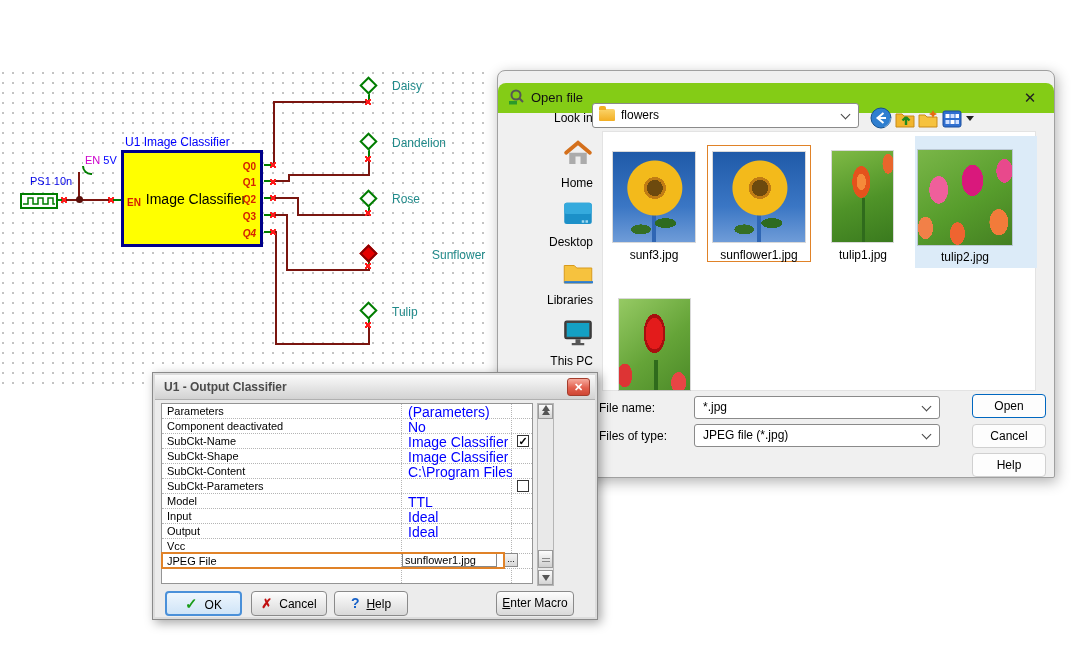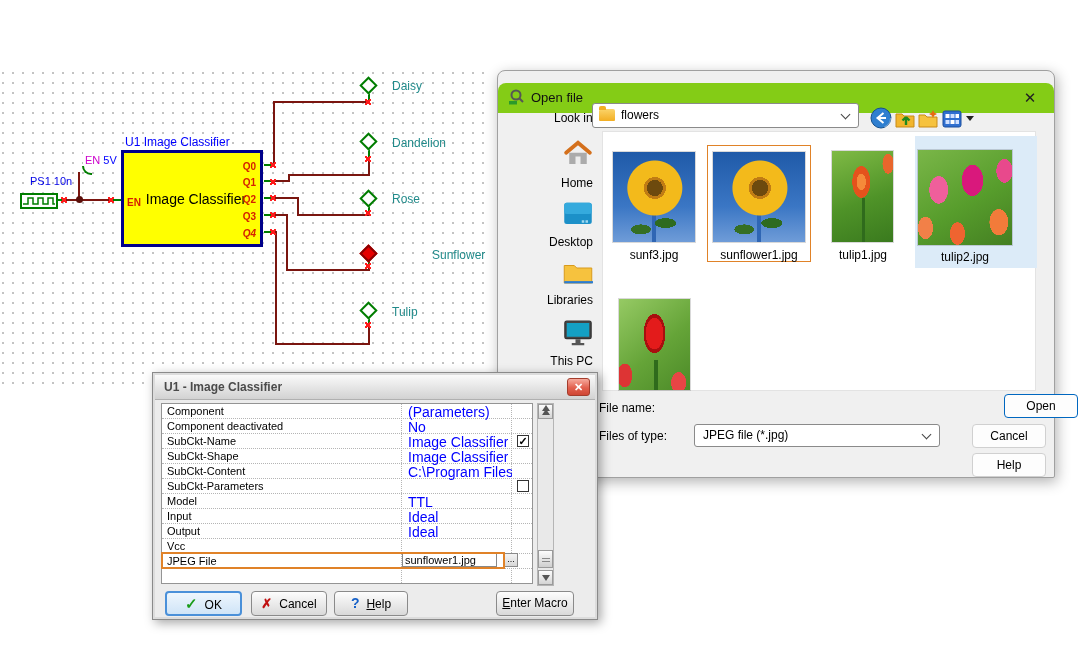--- a/index.html
+++ b/index.html
@@ -92,21 +92,21 @@
     linear-gradient(150deg,#7ab648,#579d2c 55%,#447f22);}
   .ph-tulip-red{background:
     radial-gradient(ellipse 15px 27px at 50% 38%, #e31b1b 0 58%, #a80f0f 59% 72%, rgba(0,0,0,0) 73%),
     radial-gradient(ellipse 12px 19px at 8% 84%, #dd3434 0 62%, rgba(0,0,0,0) 63%),
     radial-gradient(ellipse 12px 17px at 84% 92%, #e74545 0 62%, rgba(0,0,0,0) 63%),
     linear-gradient(#2f6b1c,#2f6b1c) 52% 100% / 4px 30px no-repeat,
     linear-gradient(140deg,#96ca64,#65a438 55%,#4c8a28);}
   .blabel{position:absolute;font-size:12px;color:#000;}
   .obtn{position:absolute;width:74px;height:24px;background:#fdfdfd;border:1px solid #d0d0d0;border-radius:4px;
     font-size:12px;text-align:center;line-height:22px;color:#000;}
-  .obtn.default{border:1.6px solid #0067c0;margin-left:32px;}
+  .obtn.default{border:1.6px solid #0067c0;}
 
   
   .pdlg{position:absolute;left:152px;top:372px;width:446px;height:248px;z-index:20;
     background:#ececec;border:1px solid #8a8a8a;
     box-shadow:inset 0 0 0 2px #dcdcdc, 3px 3px 10px rgba(0,0,0,.35);}
   .pdlg .tbar{position:absolute;left:2px;top:2px;right:2px;height:25px;
     background:linear-gradient(#fafafa,#d2d2d2);border-bottom:1px solid #b0b0b0;}
   .pdlg .ttext{position:absolute;left:9px;top:5px;font-size:12px;font-weight:bold;color:#4b4b4b;}
   .pdlg .tclose{position:absolute;right:5px;top:3px;width:23px;height:18px;border-radius:3px;
     background:linear-gradient(#f6aa9d,#e2604e 55%,#cf4634);border:1px solid #a33c2c;
@@ -336,42 +336,46 @@
         <div class="photo ph-tulip-pink" style="left:315px;top:18px;width:94px;height:95px;"></div>
         <div class="fname" style="left:315px;top:118px;width:94px;">tulip2.jpg</div>
       </div>
       <div class="thumb">
         <div class="photo ph-tulip-red" style="left:16px;top:167px;width:71px;height:91px;"></div>
         <div class="fname" style="left:16px;top:260px;width:71px;"></div>
       </div>
     </div>
 
     <span class="blabel" style="left:101px;top:330px;">File name:</span>
+    <div class="combo" style="left:196px;top:325px;width:246px;height:23px;">
+      <span class="cv" style="left:8px;top:3px;">*.jpg</span>
+      <span class="chev" style="top:6px;"></span>
+    </div>
     <span class="blabel" style="left:101px;top:358px;">Files of type:</span>
     <div class="combo" style="left:196px;top:353px;width:246px;height:23px;">
       <span class="cv" style="left:8px;top:3px;">JPEG file (*.jpg)</span>
       <span class="chev" style="top:6px;"></span>
     </div>
     <div class="obtn default" style="left:474px;top:323px;">Open</div>
     <div class="obtn" style="left:474px;top:353px;">Cancel</div>
     <div class="obtn" style="left:474px;top:382px;">Help</div>
   </div>
 
   <div class="pdlg">
     <div class="tbar">
-      <span class="ttext">U1 - Image Classifier</span>
+      <span class="ttext">U1 - Output Classifier</span>
       <span class="tclose"></span>
     </div>
 
     <div class="ptable">
       <div class="vsep1"></div>
       <div class="vsep2"></div>
 
       <div class="prow">
-        <span class="pn">Component</span>
+        <span class="pn">Parameters</span>
         <span class="pv">(Parameters)</span>
       </div>
       <div class="prow">
         <span class="pn">Component deactivated</span>
         <span class="pv">No</span>
       </div>
       <div class="prow">
         <span class="pn">SubCkt-Name</span>
         <span class="pv">Image Classifier</span>
         <span class="cbx checked"></span>

